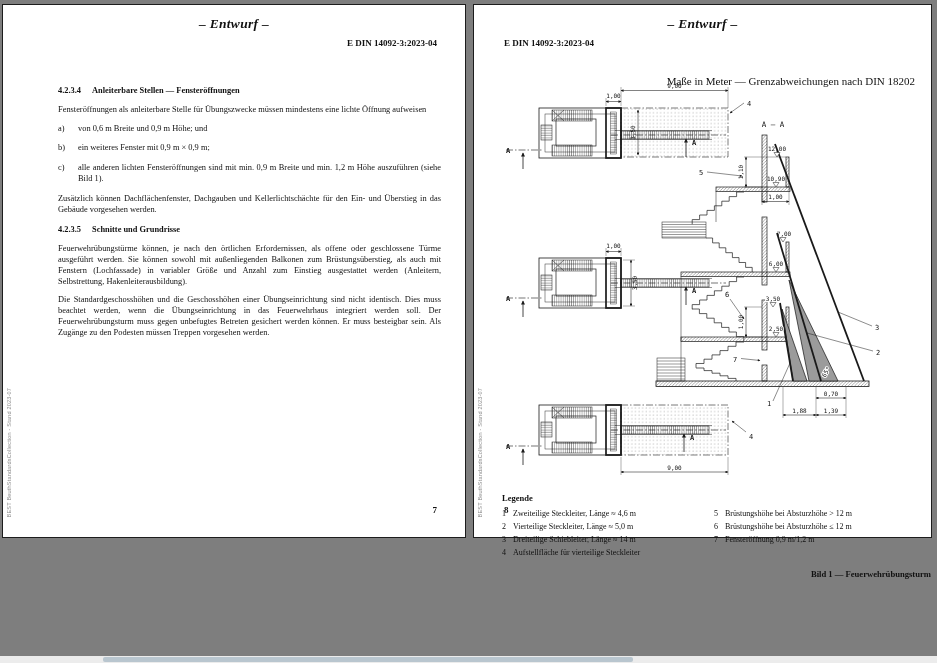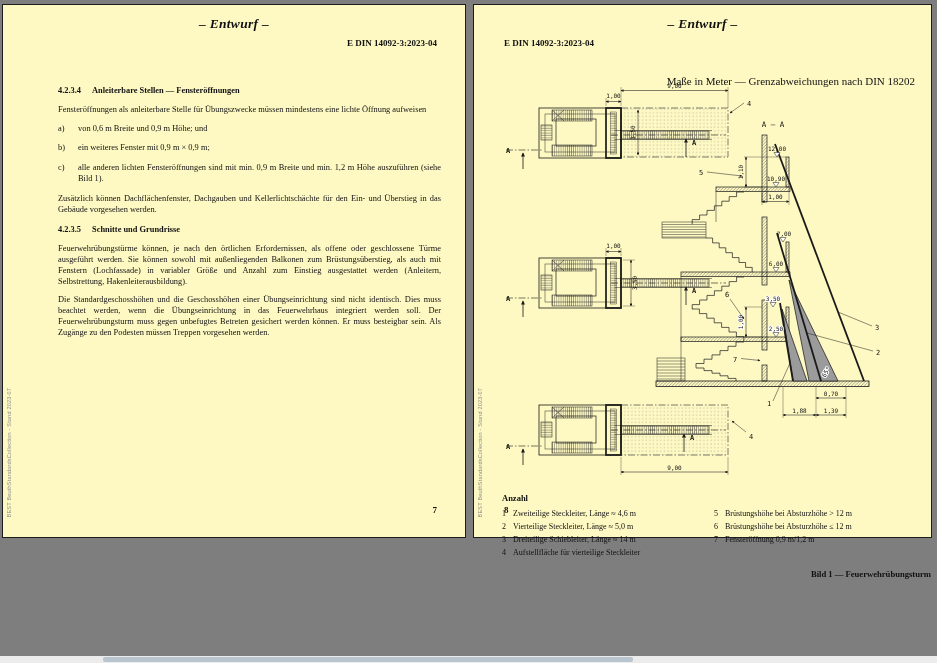--- a/index.html
+++ b/index.html
@@ -1,20 +1,20 @@
 <!DOCTYPE html>
 <html><head>
 <meta charset="utf-8">
 <style>
   html,body{margin:0;padding:0;}
   body{
     width:937px;height:663px;background:#7e7e7e;position:relative;overflow:hidden;
     font-family:"Liberation Serif", serif;color:#111;
   }
-  .page{position:absolute;top:4px;height:534px;background:#fef9c3;border:1px solid #1d1d1d;box-sizing:border-box;}
+  .page{position:absolute;top:4px;height:534px;background:#ffffff;border:1px solid #1d1d1d;box-sizing:border-box;}
   .page-left{left:2px;width:464px;}
   .page-right{left:473px;width:459px;}
   .draft{position:absolute;top:11px;left:0;right:0;text-align:center;font-weight:bold;font-style:italic;font-size:13.5px;letter-spacing:.3px;}
   .docnum{position:absolute;top:33px;font-weight:bold;font-size:9px;}
   .docnum.r{right:28px;} .docnum.l{left:30px;}
   .body-text{position:absolute;left:55px;top:71px;width:383px;font-size:8.4px;line-height:10.8px;text-align:justify;}
   .h{font-weight:bold;display:flex;gap:11px;margin:10px 0 8px 0;text-align:left;font-family:Liberation Serif, serif;}
   .p{margin:8px 0 8px 0;}
   .li{display:flex;margin:0 0 9px 0;}
   .li .mk{flex:0 0 20px;}
@@ -289,21 +289,21 @@
         <text class="tc" x="275" y="341" text-anchor="middle">1</text>
         <line class="s ldr" x1="379" y1="286" x2="313" y2="268"></line>
         <text class="tc" x="384" y="290" text-anchor="middle">2</text>
         <line class="s ldr" x1="378" y1="261" x2="344" y2="247"></line>
         <text class="tc" x="383" y="265" text-anchor="middle">3</text>
       </g>
     </g>
   </svg>
 
   <div class="legend">
-    <div class="ti">Anzahl</div>
+    <div class="ti">Legende</div>
     <div class="lg-cols">
       <div class="lg-col c1">
         <div class="lg-row">
           <span>1</span>
           <span>Zweiteilige Steckleiter, Länge ≈ 4,6 m</span>
         </div>
         <div class="lg-row">
           <span>2</span>
           <span>Vierteilige Steckleiter, Länge ≈ 5,0 m</span>
         </div>

